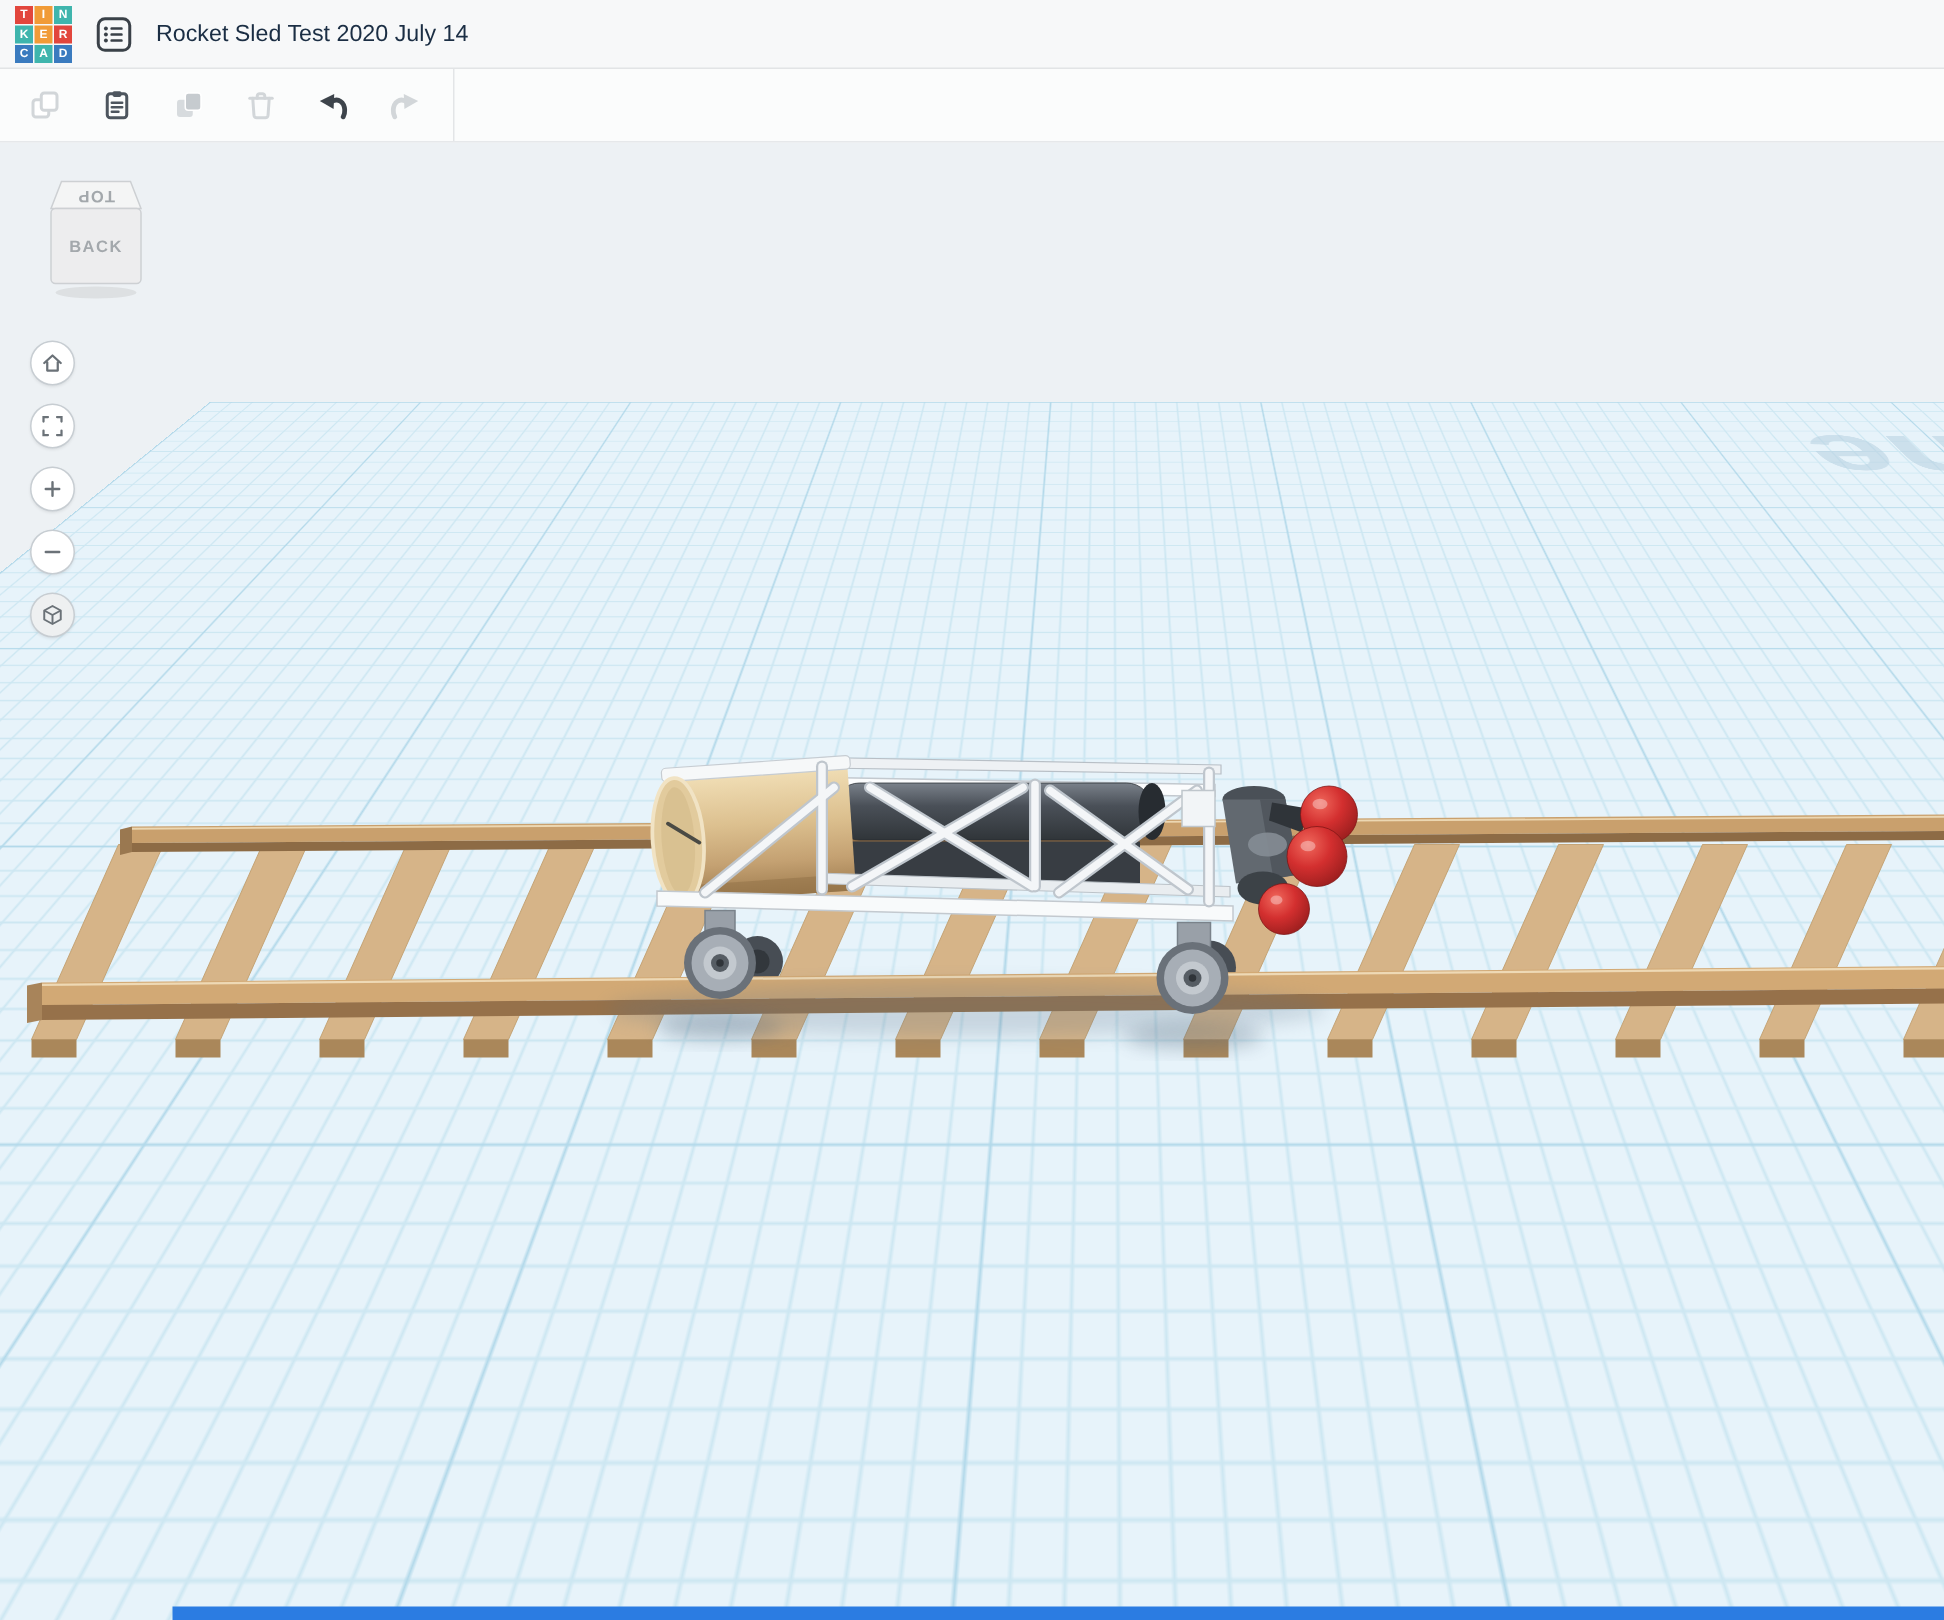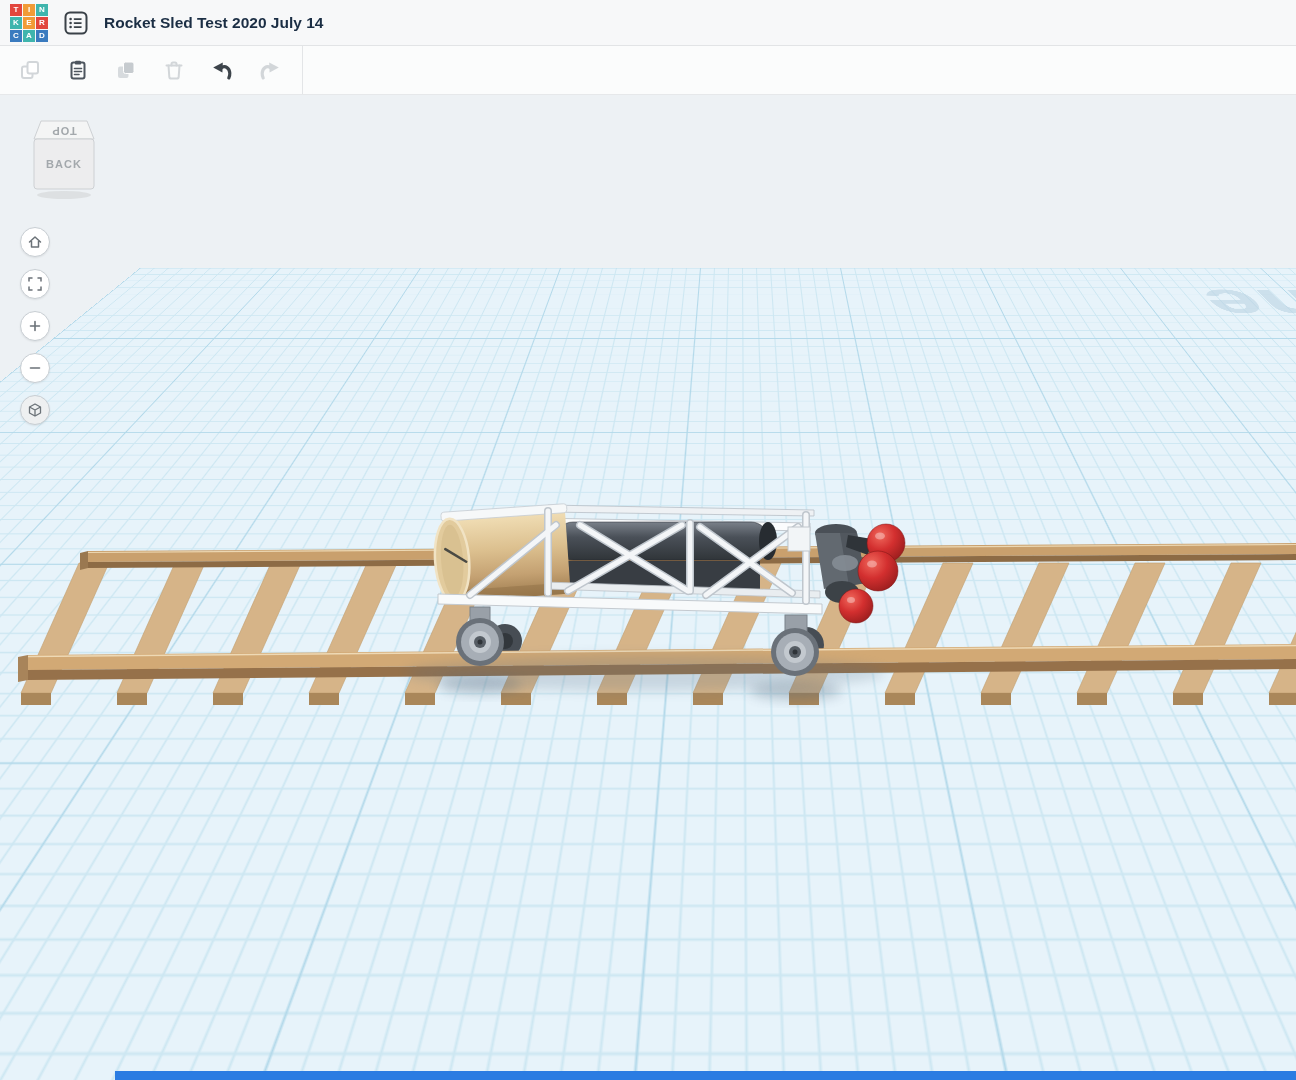--- a/index.html
+++ b/index.html
@@ -17,21 +17,21 @@
     position:relative; z-index:30;
   }
   .logo { display:grid; grid-template-columns:repeat(3,12px); grid-auto-rows:12px; gap:1px; cursor:pointer; }
   .logo span {
     display:flex; align-items:center; justify-content:center;
     color:#fff; font-size:8px; font-weight:bold; line-height:1;
   }
   .t0,.t5 { background:#e2463d; } .t1,.t4 { background:#f19b37; }
   .t2,.t3,.t7 { background:#3fb5ad; } .t6,.t8 { background:#3a7bbf; }
   .menu-btn { background:none; border:none; padding:2px; cursor:pointer; display:flex; }
-  .title { font-size:15.5px; font-weight:700; color:#1b2e44; }
+  .title { font-size:15.5px; font-weight:400; color:#1b2e44; }
 
   
   .toolbar {
     height:48px; background:#fbfcfc; border-bottom:1px solid #e6e8ea;
     display:flex; align-items:center; padding-left:8px;
     position:relative; z-index:30;
   }
   .tb-btn {
     width:44px; height:38px; background:none; border:none; margin-right:4px;
     display:flex; align-items:center; justify-content:center; cursor:pointer;

